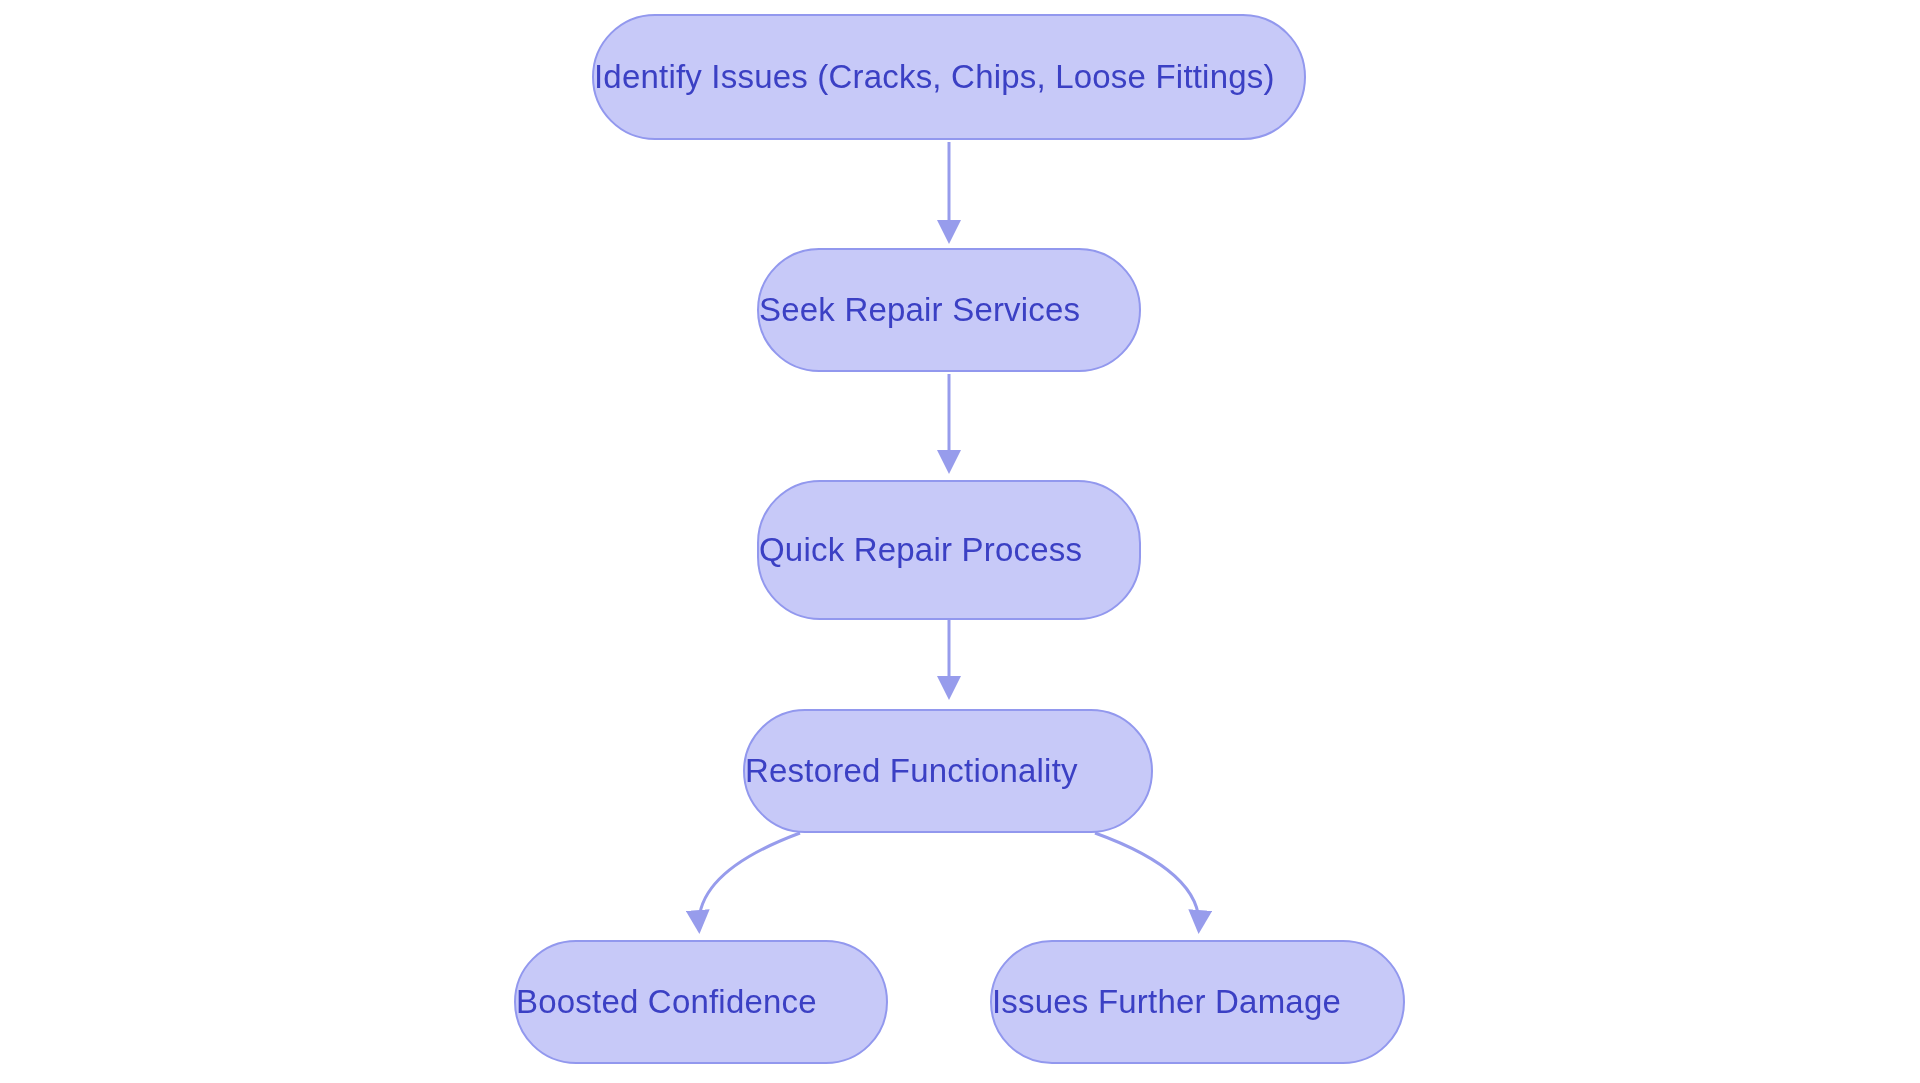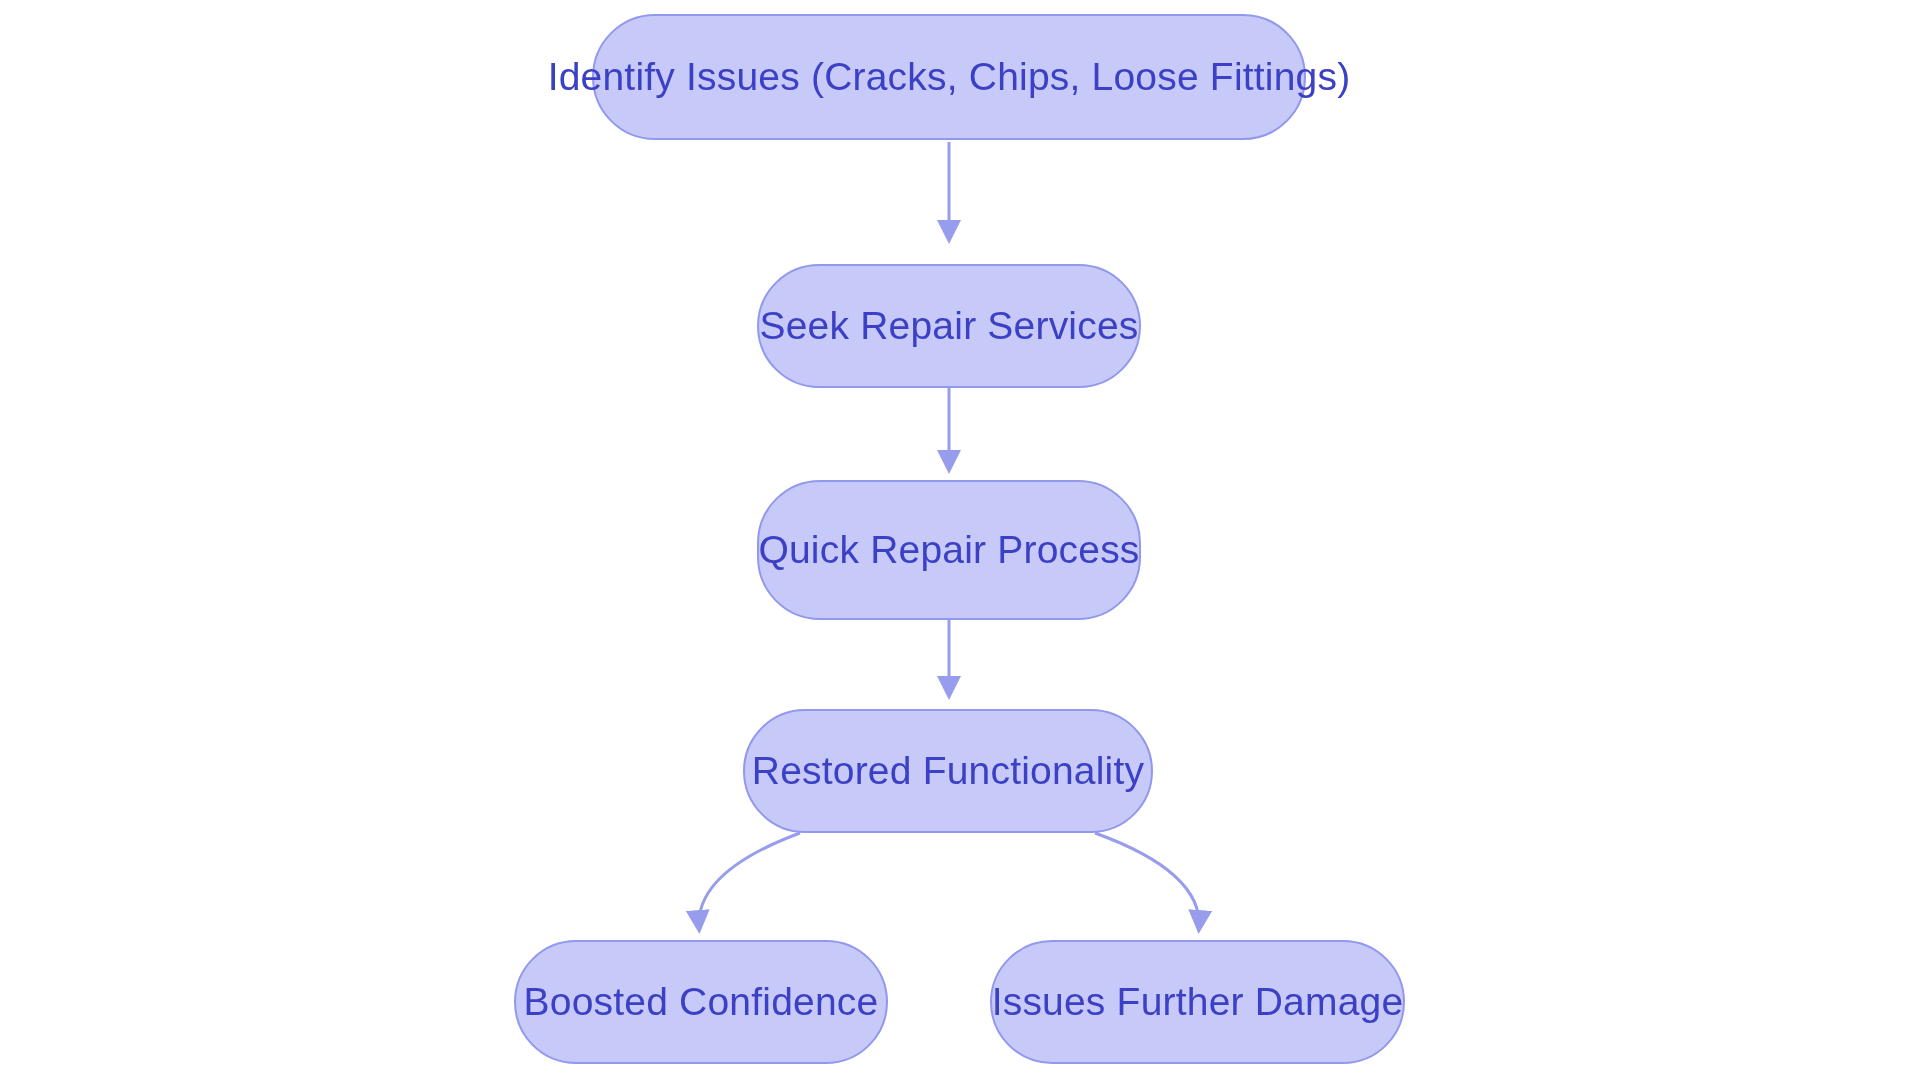--- a/index.html
+++ b/index.html
@@ -16,34 +16,34 @@
     width:1920px;height:1083px;
     background:var(--bg);
     font-family:"Liberation Sans","DejaVu Sans",sans-serif;
     overflow:hidden;
   }
   #edges{position:absolute;left:0;top:0;width:1920px;height:1083px;pointer-events:none;}
   .edge{stroke:var(--edge);stroke-width:3;fill:none;}
   .arrowhead{fill:var(--edge);}
   .node{
     position:absolute;
-    display:flex;align-items:center;justify-content:center;
+    display:flex;align-items:center;
     text-align:center;
     background:var(--node-fill);
     border:2px solid var(--node-border);
     border-radius:63px;
     color:var(--node-text);
-    font-size:39px;
+    font-size:33px;
     font-weight:500;
     letter-spacing:0.2px;
     line-height:1.2;
     white-space:nowrap;
   }
   .n-identify{left:592px;top:14px;width:714px;height:126px;}
-  .n-seek{left:757px;top:264px;width:384px;height:124px;}
+  .n-seek{left:757px;top:248px;width:384px;height:124px;}
   .n-quick{left:757px;top:480px;width:384px;height:140px;}
   .n-restored{left:743px;top:709px;width:410px;height:124px;}
   .n-boosted{left:514px;top:940px;width:374px;height:124px;}
   .n-prevent{left:990px;top:940px;width:415px;height:124px;}
 </style>
 </head>
 <body>
 
 <div id="canvas">
 

